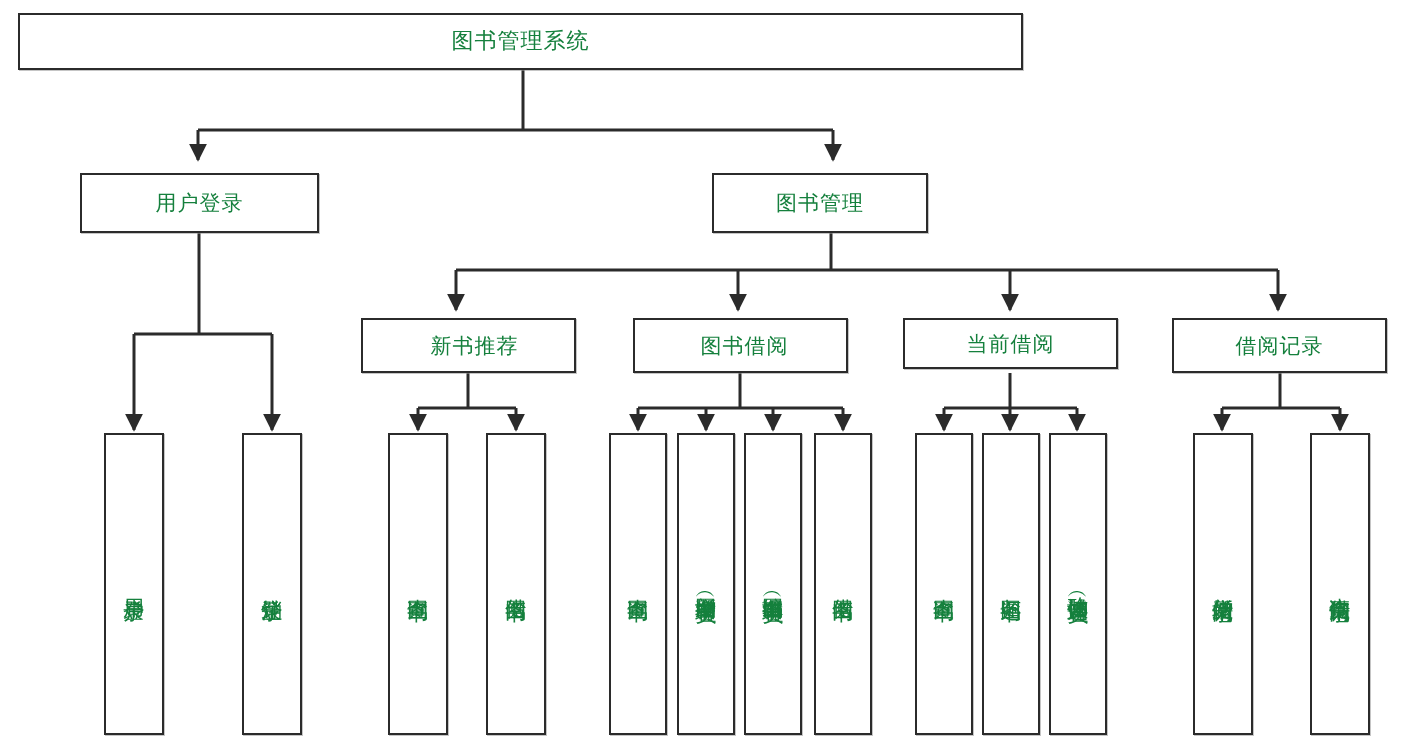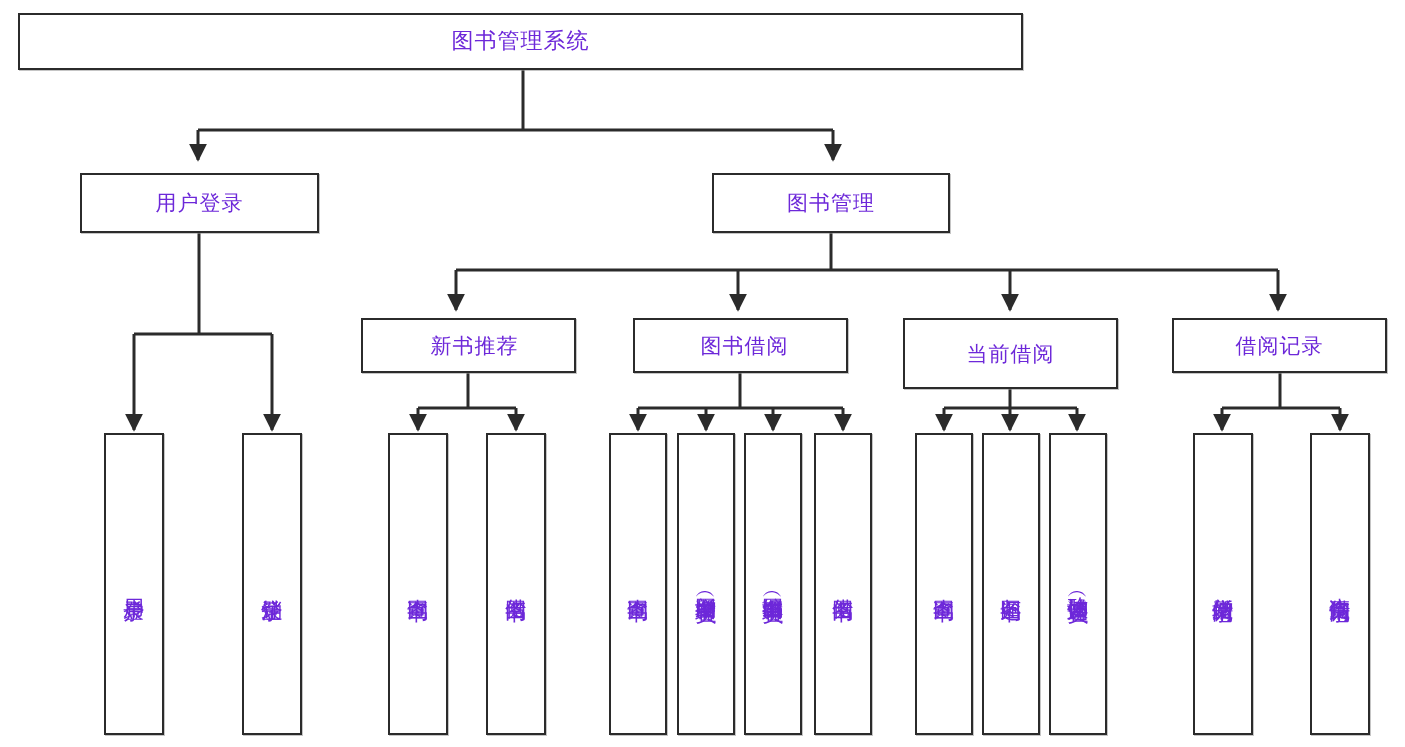--- a/index.html
+++ b/index.html
@@ -27,21 +27,21 @@
     pointer-events: none;
   }
   .node {
     position: absolute;
     box-sizing: border-box;
     border: 2px solid #2b2b2b;
     background: #ffffff;
     display: flex;
     align-items: center;
     justify-content: center;
-    color: #6d28d9;
+    color: #15803d;
     box-shadow: 1px 1px 0 rgba(150,150,150,0.55);
   }
   .node.h {
     font-size: 21px;
     letter-spacing: 1px;
     line-height: 1.1;
   }
   .node.root {
     font-size: 22px;
   }
@@ -124,31 +124,31 @@
     </g>
   </svg>
 
   <div class="node h root" style="left:18px; top:13px; width:1005px; height:57px;">
     <span>图书管理系统</span>
   </div>
 
   <div class="node h" style="left:80px; top:173px; width:239px; height:60px;">
     <span>用户登录</span>
   </div>
-  <div class="node h" style="left:712px; top:173px; width:238px; height:60px;">
+  <div class="node h" style="left:712px; top:173px; width:216px; height:60px;">
     <span>图书管理</span>
   </div>
 
   <div class="node h" style="left:361px; top:318px; width:215px; height:55px;padding-left:12px;">
     <span>新书推荐</span>
   </div>
   <div class="node h" style="left:633px; top:318px; width:215px; height:55px;padding-left:8px;">
     <span>图书借阅</span>
   </div>
-  <div class="node h" style="left:903px; top:318px; width:215px; height:71px;">
+  <div class="node h" style="left:903px; top:318px; width:215px; height:51px;">
     <span>当前借阅</span>
   </div>
   <div class="node h" style="left:1172px; top:318px; width:215px; height:55px;">
     <span>借阅记录</span>
   </div>
 
   <div class="node v" style="left:104px; top:433px; width:60px; height:302px;">
     <span class="vtext">用户登录</span>
   </div>
   <div class="node v" style="left:242px; top:433px; width:60px; height:302px;">

